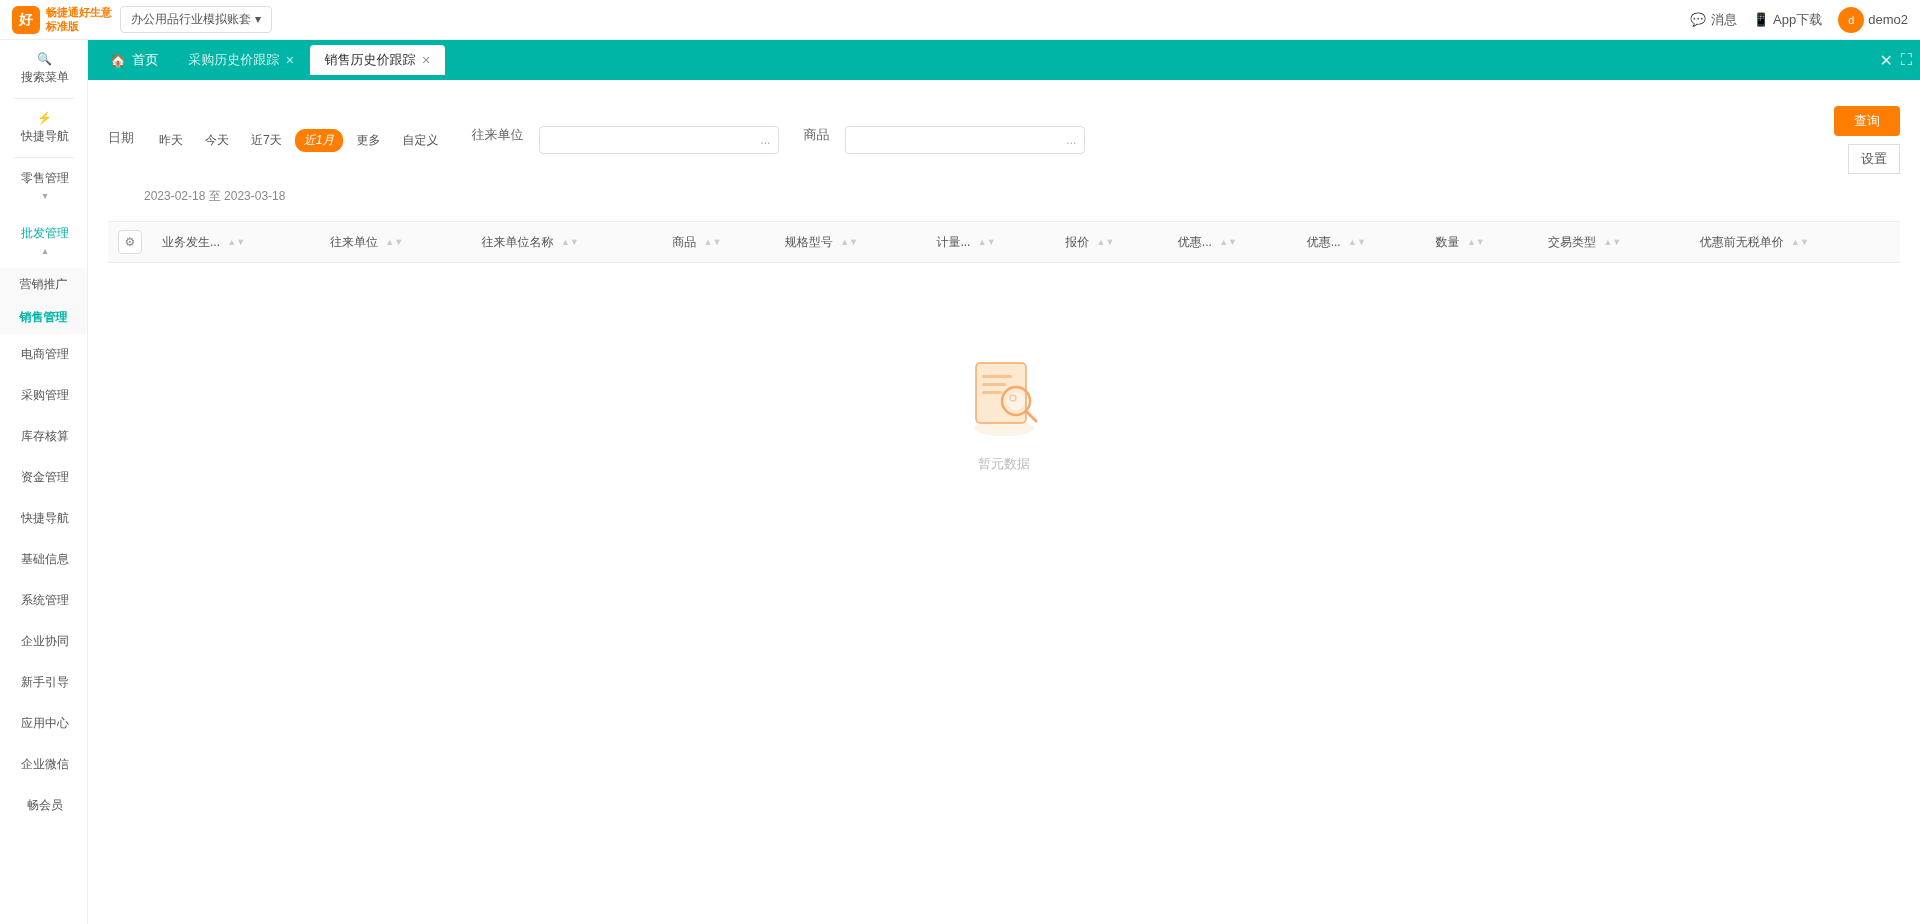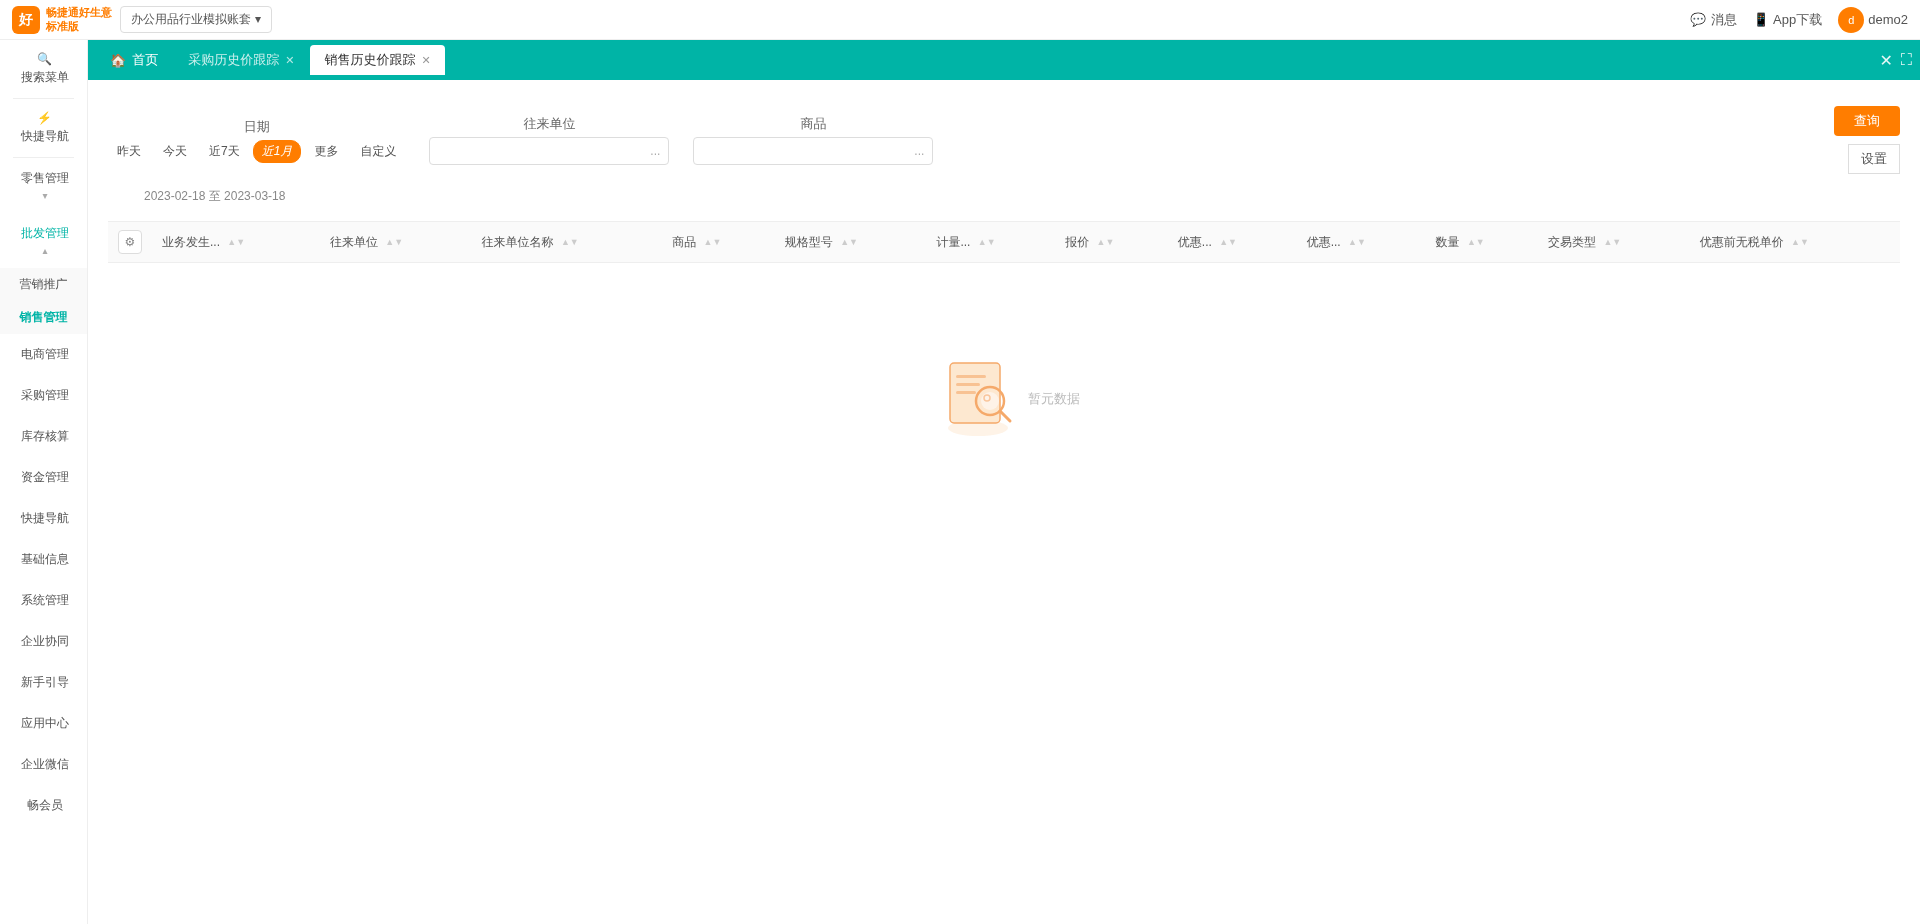--- a/index.html
+++ b/index.html
@@ -36,21 +36,21 @@
     
     .page-content { flex: 1; background: #fff; overflow-y: auto; padding: 16px 20px; }
     .page-title { font-size: 18px; font-weight: bold; color: #333; margin-bottom: 16px; display: flex; align-items: center; justify-content: space-between; }
     .page-title-actions { display: flex; align-items: center; gap: 12px; font-size: 13px; }
     .title-action { display: flex; align-items: center; gap: 4px; color: #555; cursor: pointer; }
     .view-last-toggle { display: flex; align-items: center; gap: 6px; color: #555; }
     .toggle-checkbox { accent-color: #00b4a6; }
 
     
     .filter-bar { background: #fff; padding: 10px 0 16px 0; display: flex; align-items: flex-start; gap: 24px; flex-wrap: wrap; }
-    .filter-group { display: flex; align-items: center; gap: 4px; flex-direction: column; }
+    .filter-group { display: flex; gap: 16px; }
     .filter-label { color: #666; font-size: 13px; }
     .date-options { display: flex; align-items: center; gap: 4px; }
     .date-option { padding: 2px 8px; border-radius: 4px; cursor: pointer; font-size: 12px; color: #555; border: 1px solid transparent; }
     .date-option.active { background: #ff7d00; color: #fff; border-color: #ff7d00; border-radius: 10px; font-style: italic; }
     .date-range-text { font-size: 12px; color: #888; margin-left: 4px; }
     .filter-input { border: 1px solid #ddd; border-radius: 4px; padding: 4px 8px; font-size: 12px; color: #333; min-width: 200px; display: flex; align-items: center; justify-content: space-between; cursor: pointer; height: 28px; }
     .filter-input-dots { color: #aaa; }
     .btn-query { background: #ff7d00; color: #fff; border: none; border-radius: 4px; padding: 6px 20px; font-size: 13px; cursor: pointer; }
     .btn-setting { background: #fff; color: #555; border: 1px solid #ddd; border-radius: 0; padding: 5px 12px; font-size: 13px; cursor: pointer; display: block; margin-top: 4px; }
 
@@ -60,21 +60,21 @@
 
     
     .data-table { width: 100%; border-collapse: collapse; font-size: 12px; }
     .data-table th { background: #fafafa; padding: 8px 10px; text-align: left; color: #555; font-weight: normal; border-bottom: 1px solid #eee; border-top: 1px solid #eee; white-space: nowrap; cursor: pointer; }
     .data-table th:first-child { width: 40px; }
     .data-table th .sort-icons { display: inline-flex; flex-direction: column; margin-left: 4px; font-size: 9px; color: #ccc; vertical-align: middle; }
     .table-settings-col { width: 32px; }
     .settings-btn { width: 24px; height: 24px; border: 1px solid #ddd; border-radius: 4px; display: flex; align-items: center; justify-content: center; cursor: pointer; font-size: 12px; color: #888; background: #fff; }
 
     
-    .empty-state { display: flex; flex-direction: row; align-items: center; justify-content: center; padding: 80px 0; }
+    .empty-state { display: flex; flex-direction: column; align-items: center; justify-content: center; padding: 80px 0; }
     .empty-icon { width: 100px; height: 100px; margin-bottom: 12px; position: relative; }
     .empty-text { color: #bbb; font-size: 13px; }
 
     
     ::-webkit-scrollbar { width: 6px; height: 6px; }
     ::-webkit-scrollbar-thumb { background: #ddd; border-radius: 3px; }
 
     
     .sidebar-v2 { width: 88px; background: #fff; border-right: 1px solid #eee; display: flex; flex-direction: column; overflow-y: auto; }
     .sv2-item { width: 100%; display: flex; flex-direction: column; align-items: center; justify-content: center; padding: 12px 4px; cursor: pointer; color: #555; font-size: 12px; gap: 3px; border-left: 3px solid transparent; text-align: center; }

